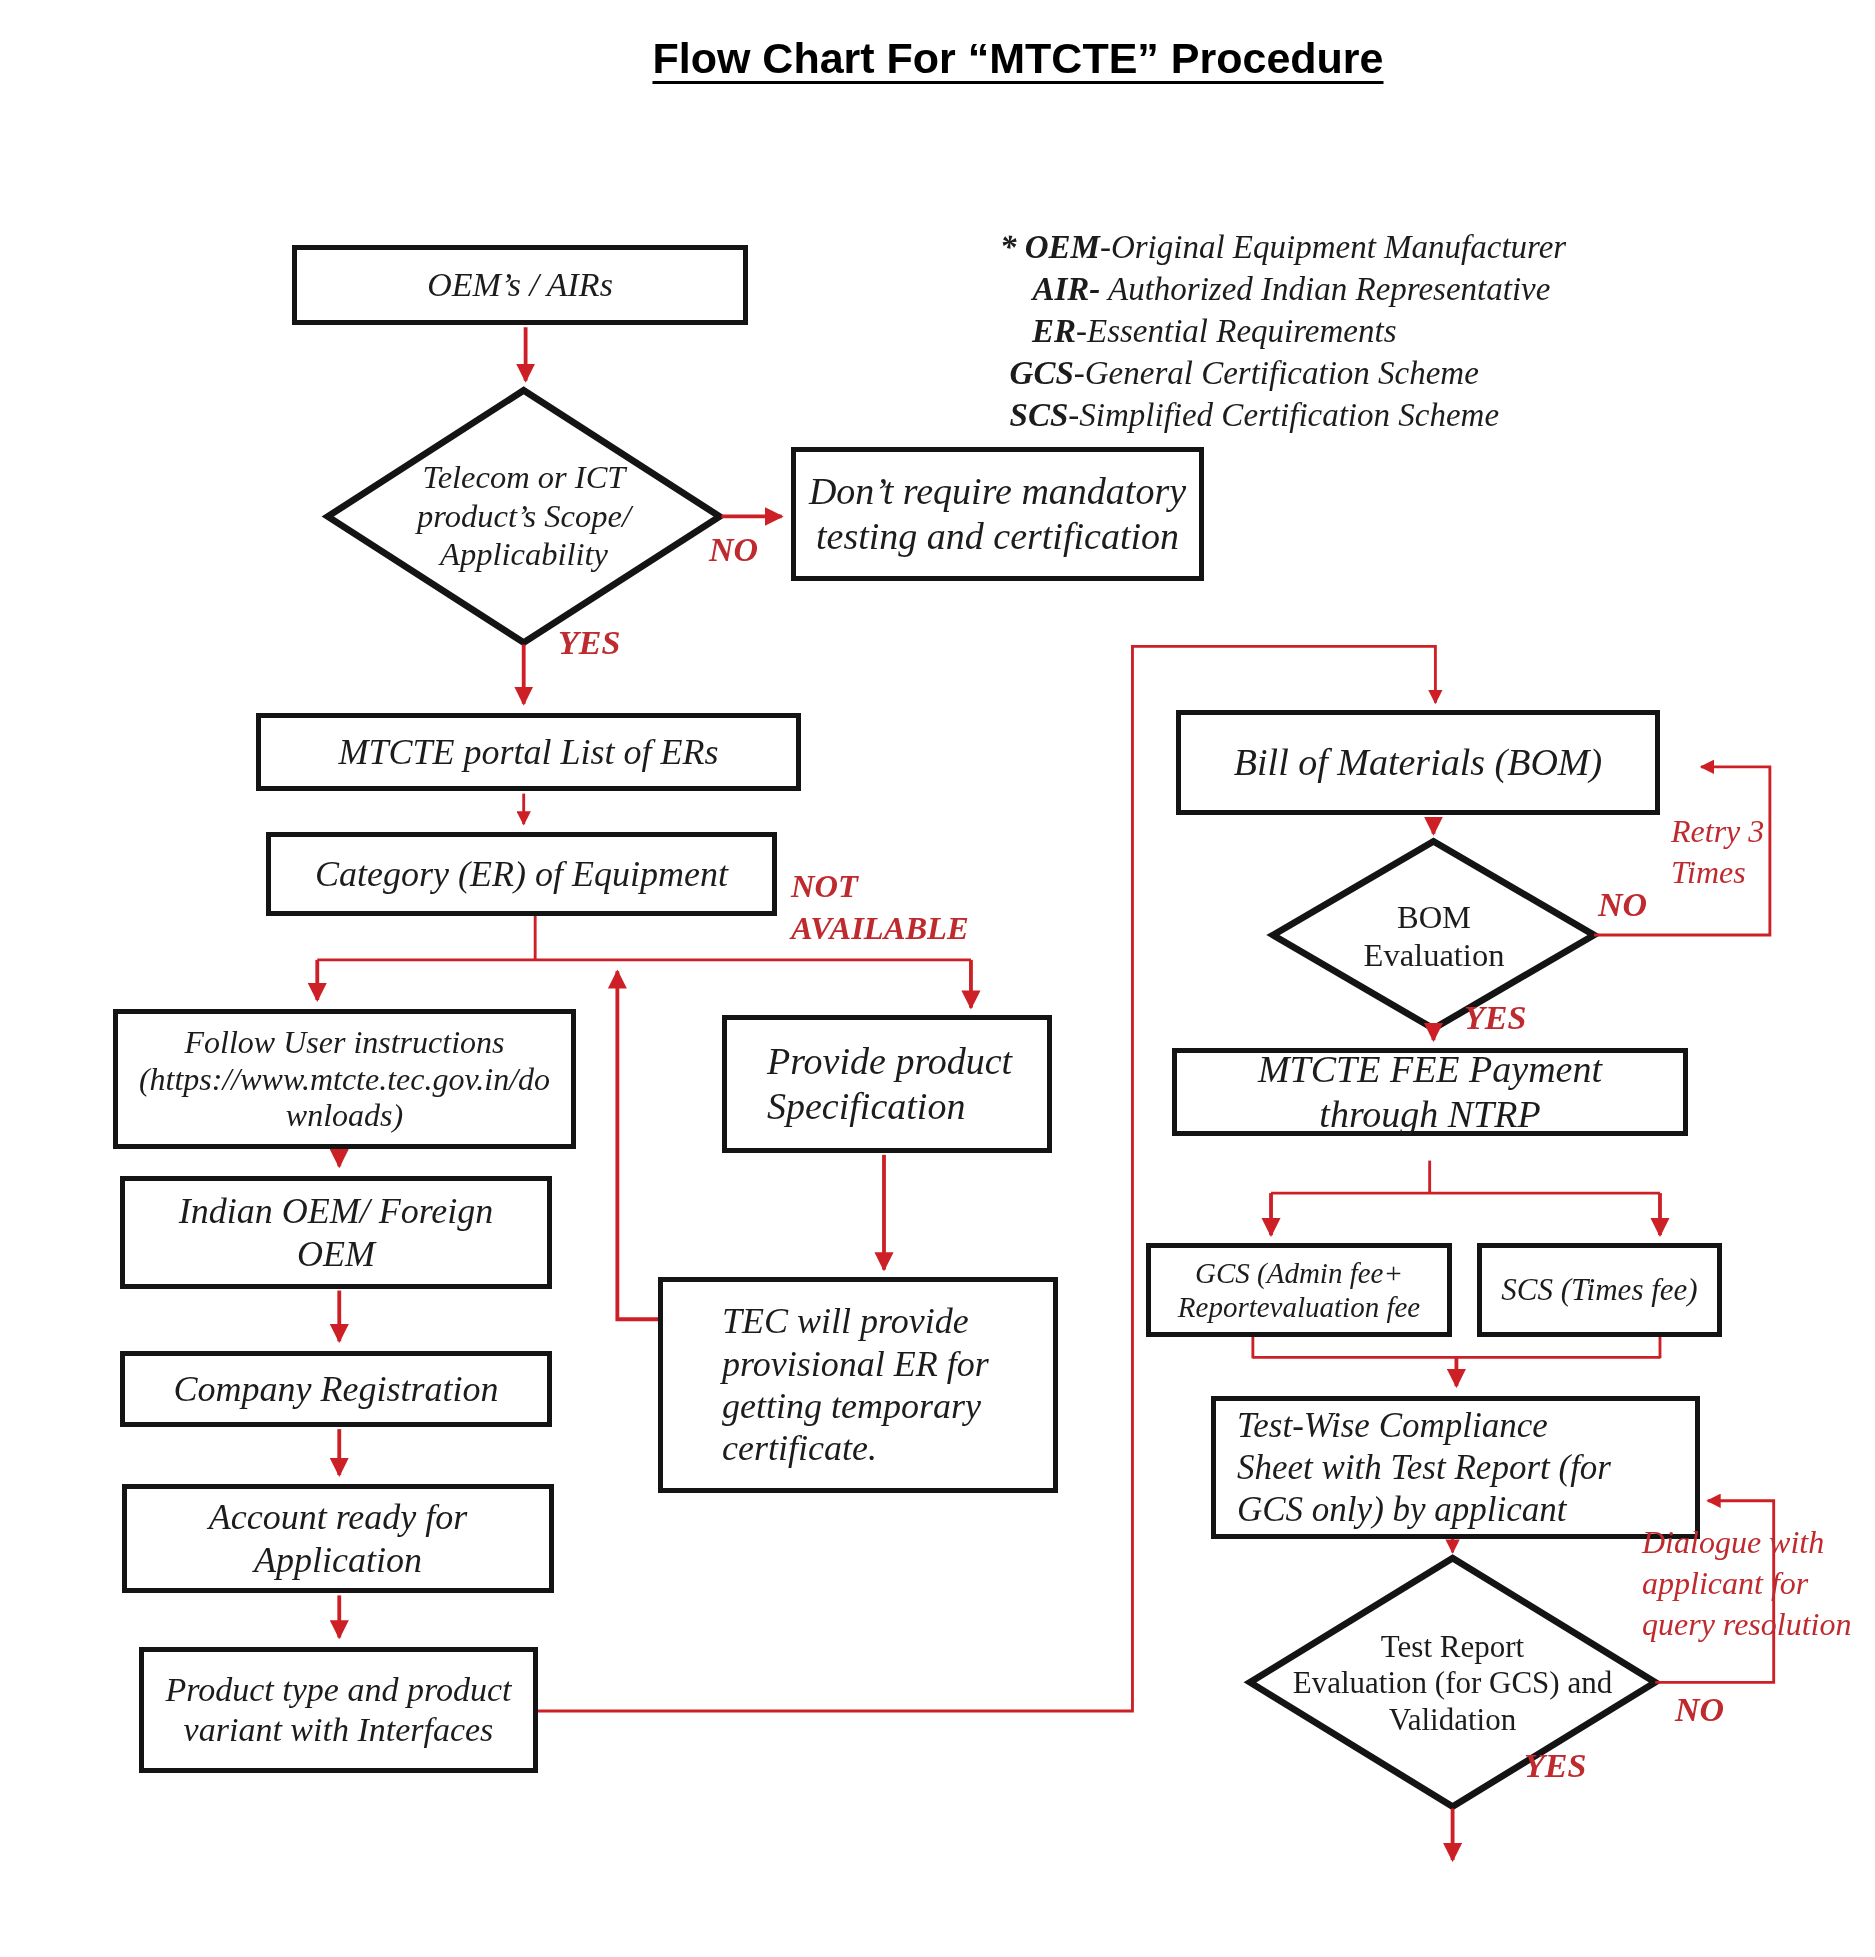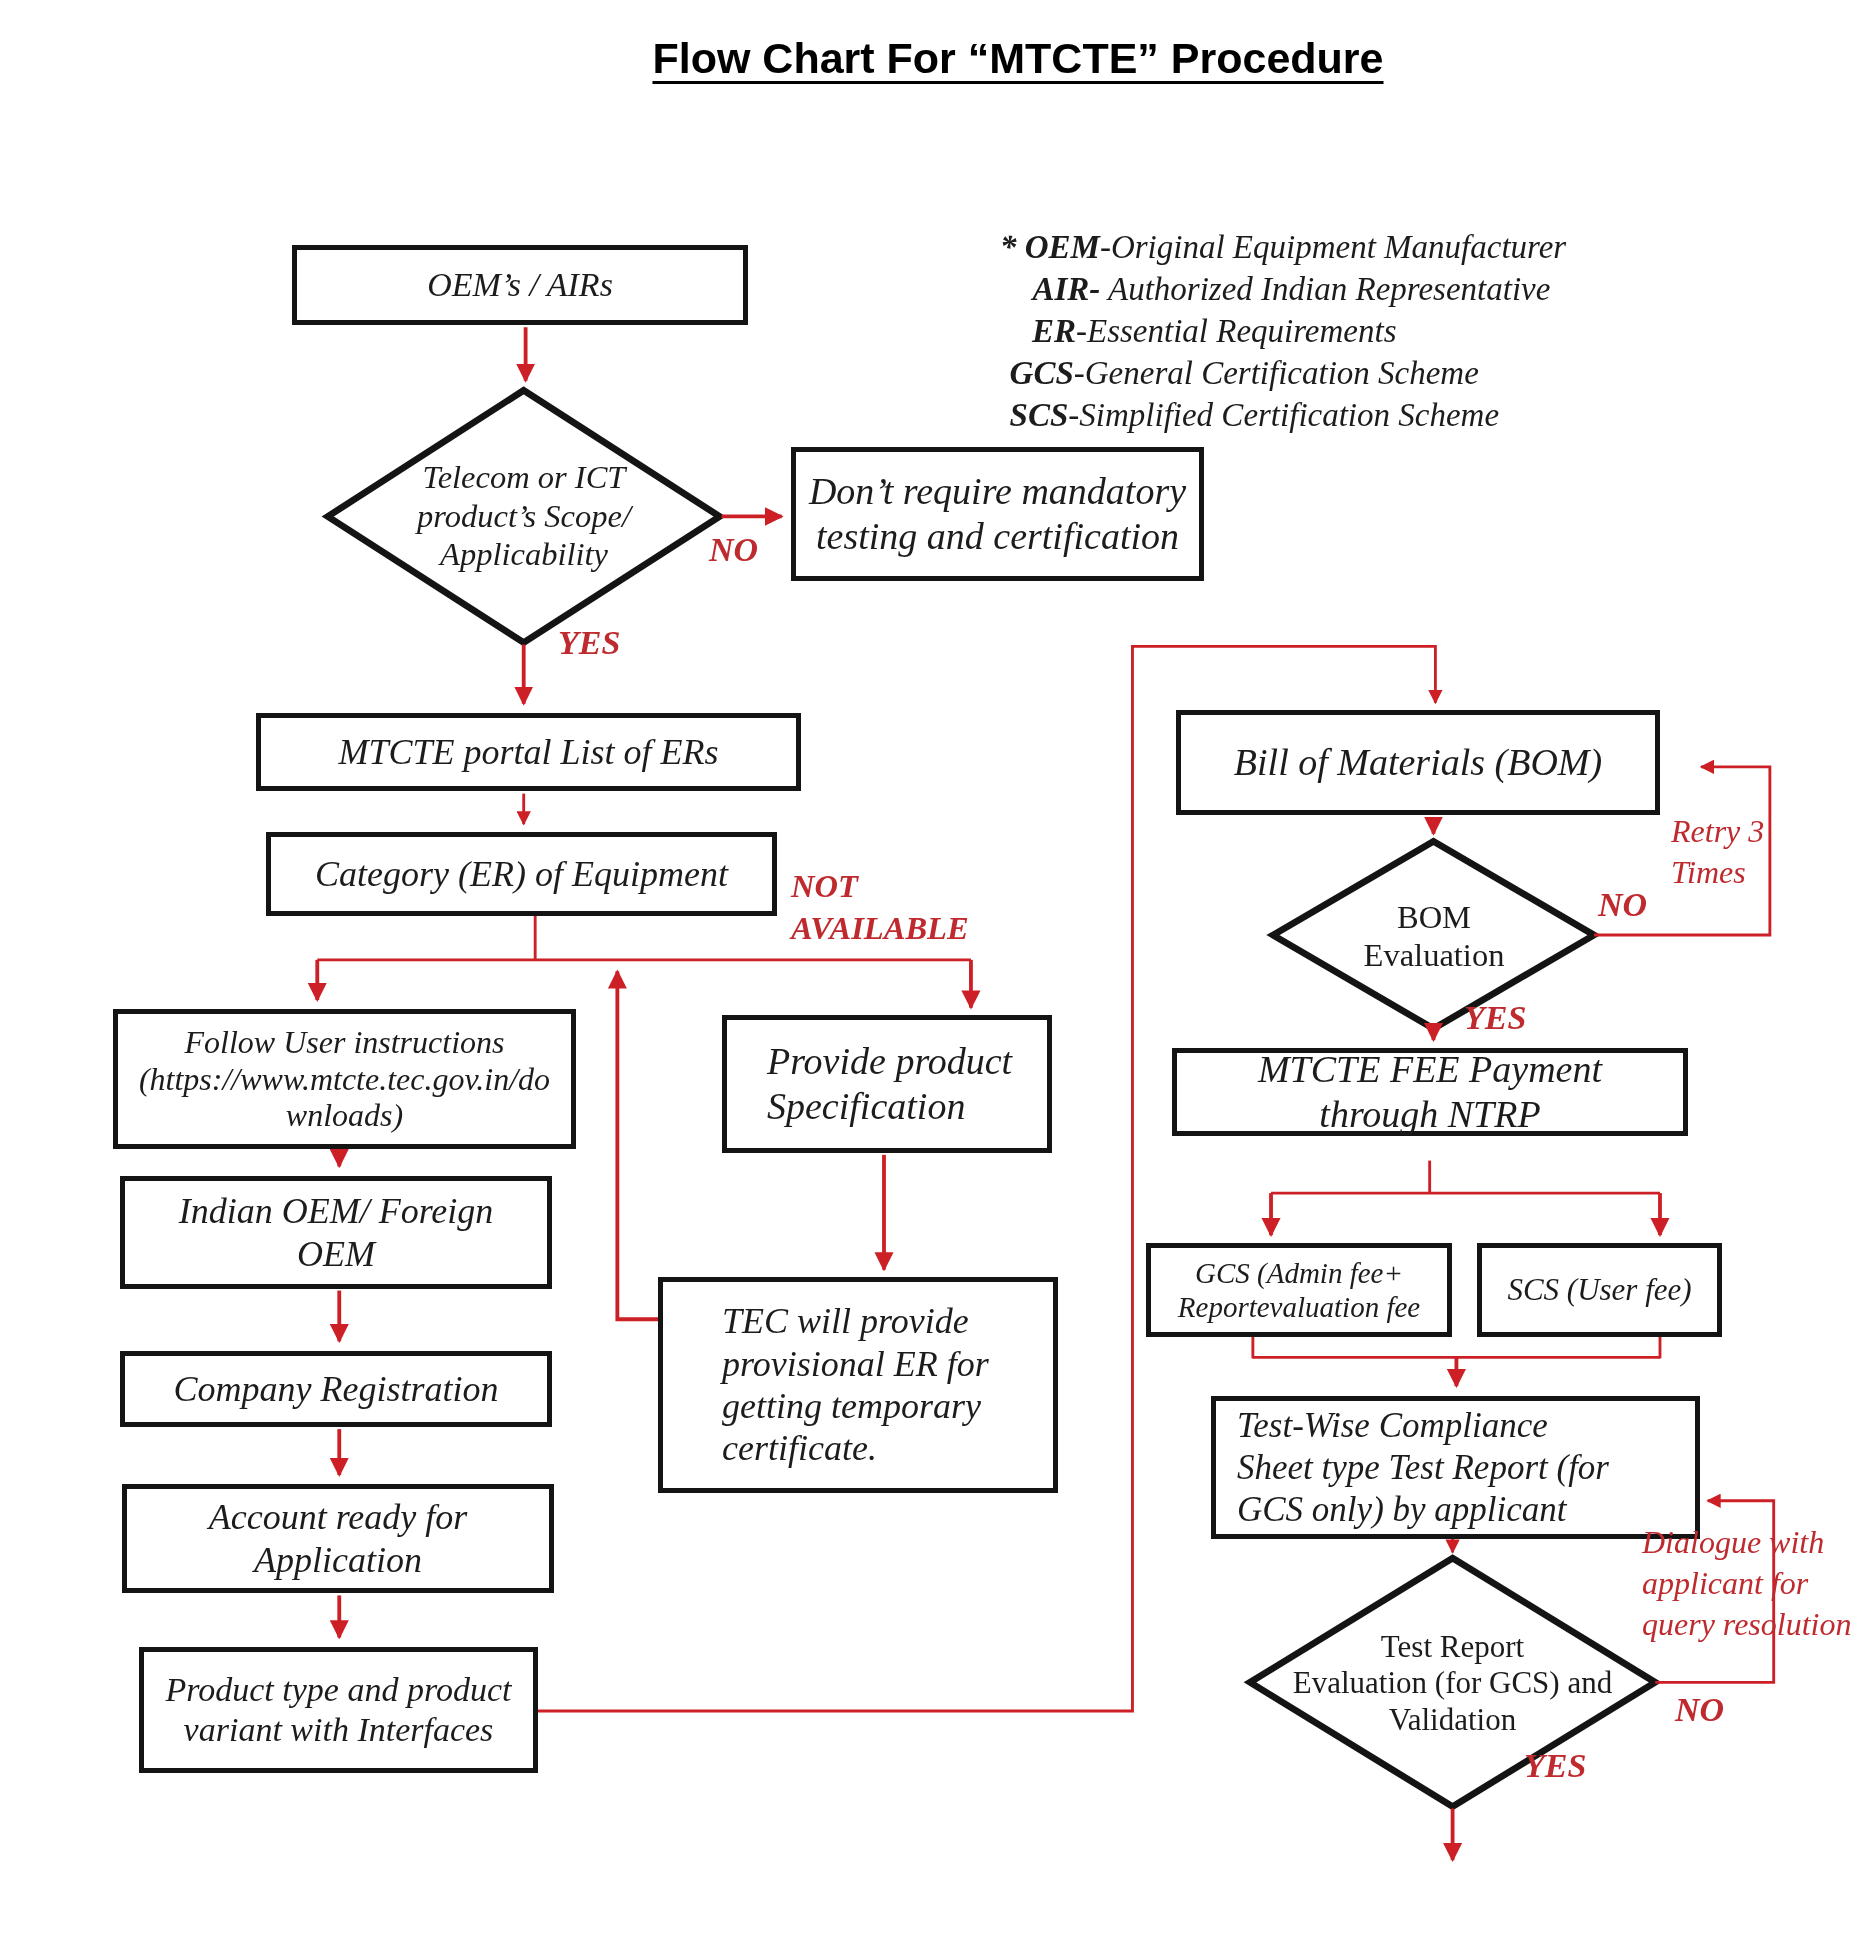--- a/index.html
+++ b/index.html
@@ -128,23 +128,23 @@
   <div class="node" style="left:120px;top:1351px;width:432px;height:76px;font-size:36px;">Company Registration</div>
   <div class="node" style="left:122px;top:1484px;width:432px;height:109px;font-size:36px;">Account ready for
 Application</div>
   <div class="node" style="left:139px;top:1647px;width:399px;height:126px;font-size:34px;">Product type and product
 variant with Interfaces</div>
   <div class="node" style="left:1176px;top:710px;width:484px;height:105px;font-size:38px;">Bill of Materials (BOM)</div>
   <div class="node" style="left:1172px;top:1048px;width:516px;height:88px;font-size:38px;">MTCTE FEE Payment
 through NTRP</div>
   <div class="node" style="left:1146px;top:1243px;width:306px;height:94px;font-size:29px;">GCS (Admin fee+
 Reportevaluation fee</div>
-  <div class="node" style="left:1477px;top:1243px;width:245px;height:94px;font-size:31px;">SCS (User fee)</div>
+  <div class="node" style="left:1477px;top:1243px;width:245px;height:94px;font-size:31px;">SCS (Times fee)</div>
   <div class="node ta-left" style="left:1211px;top:1396px;width:489px;height:143px;font-size:35px;padding-left:21px;line-height:1.2;">Test-Wise Compliance
-Sheet type Test Report (for
+Sheet with Test Report (for
 GCS only) by applicant</div>
 
   <div class="dtext" style="left:390px;top:449px;width:268px;height:134px;font-size:32.5px;">Telecom or ICT
 product’s Scope/
 Applicability</div>
   <div class="dtext upright" style="left:1329px;top:897px;width:210px;height:78px;font-size:32.5px;">BOM
 Evaluation</div>
   <div class="dtext upright" style="left:1290px;top:1631px;width:325px;height:105px;font-size:31px;">Test Report
 Evaluation (for GCS) and
 Validation</div>

